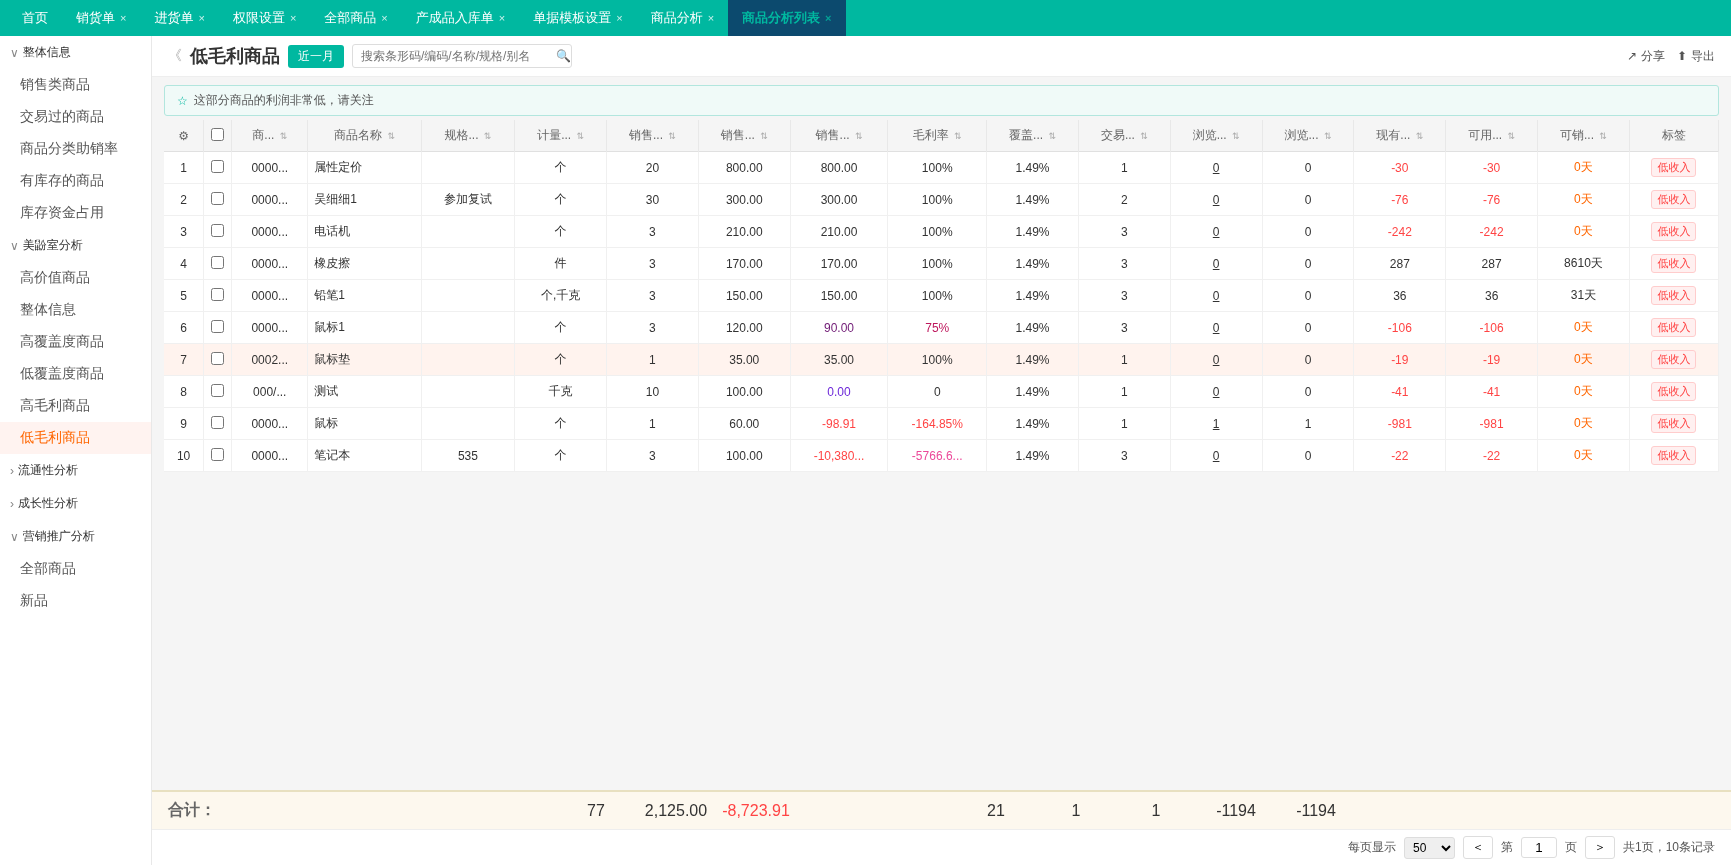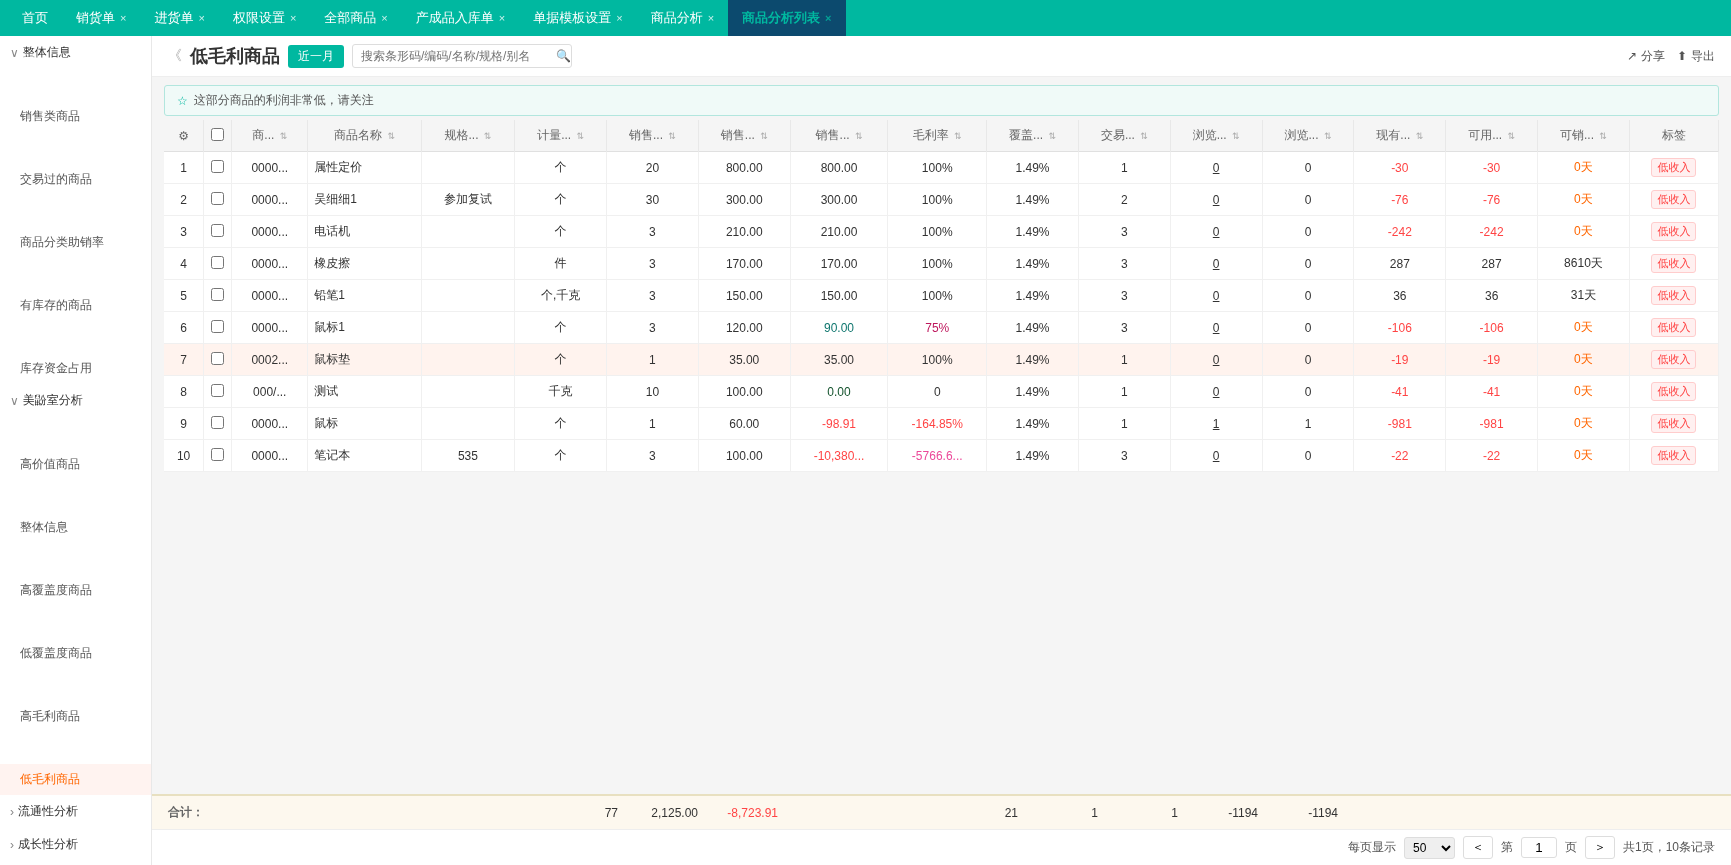--- a/index.html
+++ b/index.html
@@ -47,22 +47,21 @@
       padding: 8px 10px;
       color: #333;
       font-size: 12px;
       cursor: pointer;
     }
     .sidebar-group-title .arrow { margin-right: 4px; color: #888; }
     .sidebar-item {
       padding: 7px 10px 7px 20px;
       color: #555;
       cursor: pointer;
-      font-size: 12px;
-      margin-top: 32px;
+      font-size: 14px;
     }
     .sidebar-item.active { background: #fff3f0; color: #ff6600; }
 
     
     .content-area {
       flex: 1;
       display: flex;
       flex-direction: column;
       overflow: hidden;
       background: #f5f5f5;
@@ -184,30 +183,30 @@
     .underline { text-decoration: underline; cursor: pointer; }
 
     
     .table-footer {
       background: #fdf8ee;
       border-top: 2px solid #e8e0c0;
       padding: 8px 16px;
       display: flex;
       align-items: center;
       gap: 20px;
-      font-size: 12px;
+      font-size: 16px;
     }
     .footer-label { color: #666; font-weight: bold; }
     .footer-values {
       display: flex;
       gap: 0;
       flex: 1;
     }
     .footer-cell {
-      text-align: right;
+      text-align: center;
       padding: 0 6px;
       min-width: 80px;
     }
 
     
     .pagination-bar {
       background: #fff;
       border-top: 1px solid #eee;
       padding: 6px 16px;
       display: flex;
@@ -474,21 +473,21 @@
     </tr>
             <tr>
       <td>6</td>
       <td class="checkbox-cell"><input type="checkbox" style=""></td>
       <td>0000...</td>
       <td class="text-left">鼠标1</td>
       <td></td>
       <td>个</td>
       <td>3</td>
       <td>120.00</td>
-      <td style="color:#0f766e">90.00</td>
+      <td style="color:#701a75">90.00</td>
       <td style="color:#be185d">75%</td>
       <td>1.49%</td>
       <td>3</td>
       <td><span class="underline">0</span></td>
       <td>0</td>
       <td style="color:#ff4444">-106</td>
       <td style="color:#ff4444">-106</td>
       <td style="color:#ff6600">0天</td>
       <td><span class="tag-low">低收入</span></td>
     </tr>
@@ -514,21 +513,21 @@
     </tr>
             <tr>
       <td>8</td>
       <td class="checkbox-cell"><input type="checkbox" style=""></td>
       <td>000/...</td>
       <td class="text-left">测试</td>
       <td></td>
       <td>千克</td>
       <td>10</td>
       <td>100.00</td>
-      <td style="color:#14532d">0.00</td>
+      <td style="color:#6d28d9">0.00</td>
       <td style="color:#333">0</td>
       <td>1.49%</td>
       <td>1</td>
       <td><span class="underline">0</span></td>
       <td>0</td>
       <td style="color:#ff4444">-41</td>
       <td style="color:#ff4444">-41</td>
       <td style="color:#ff6600">0天</td>
       <td><span class="tag-low">低收入</span></td>
     </tr>

